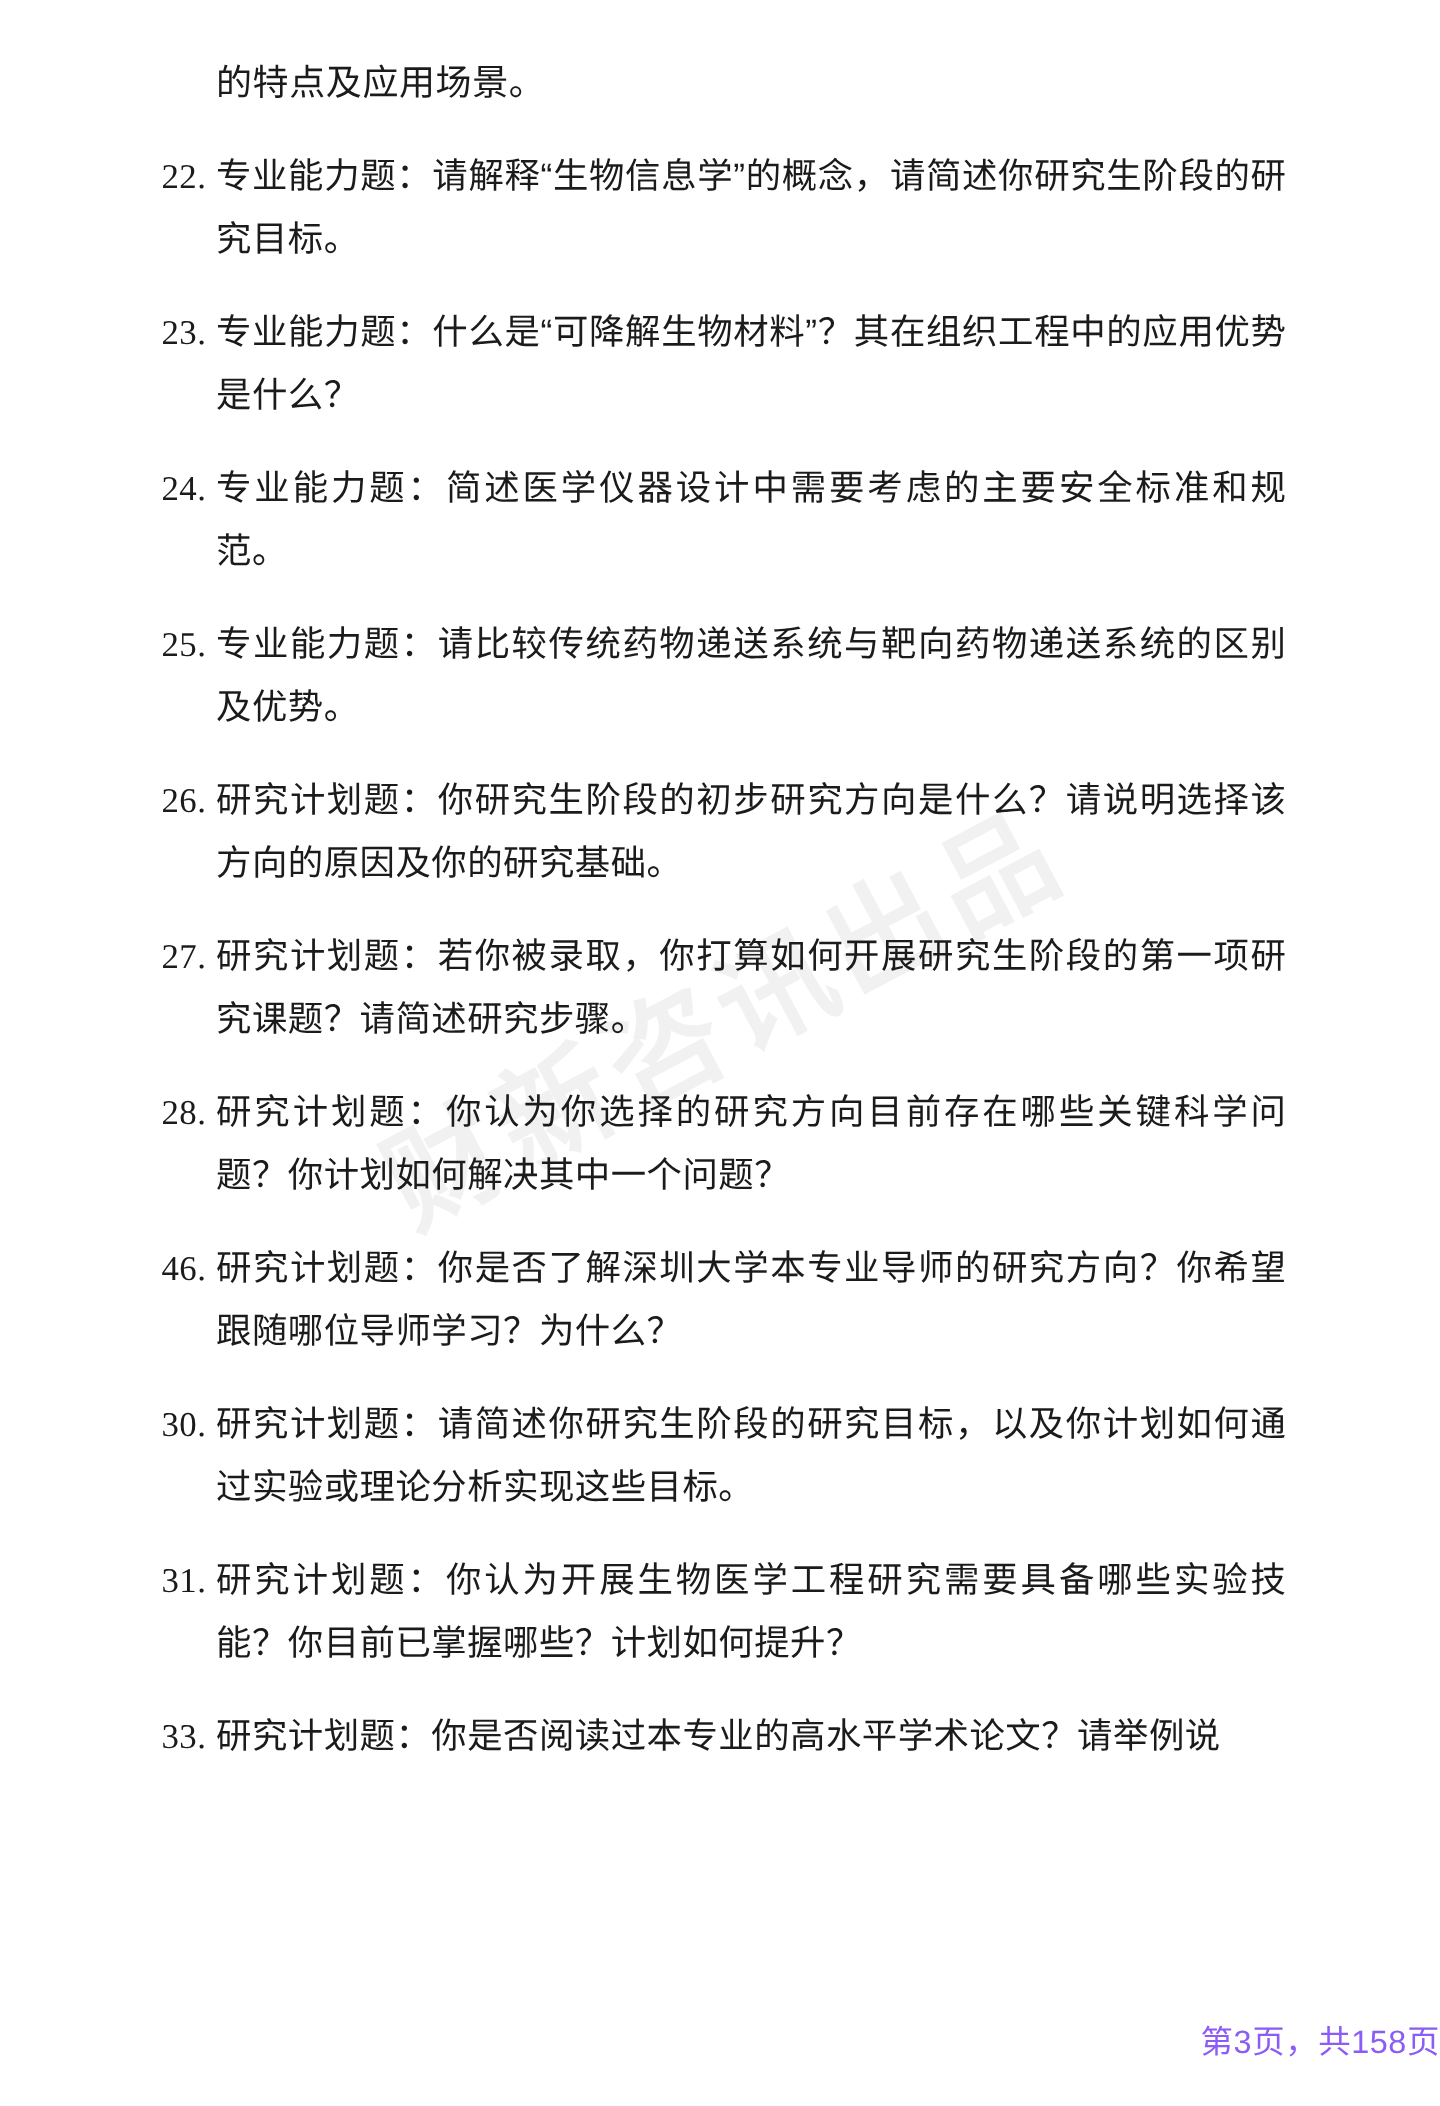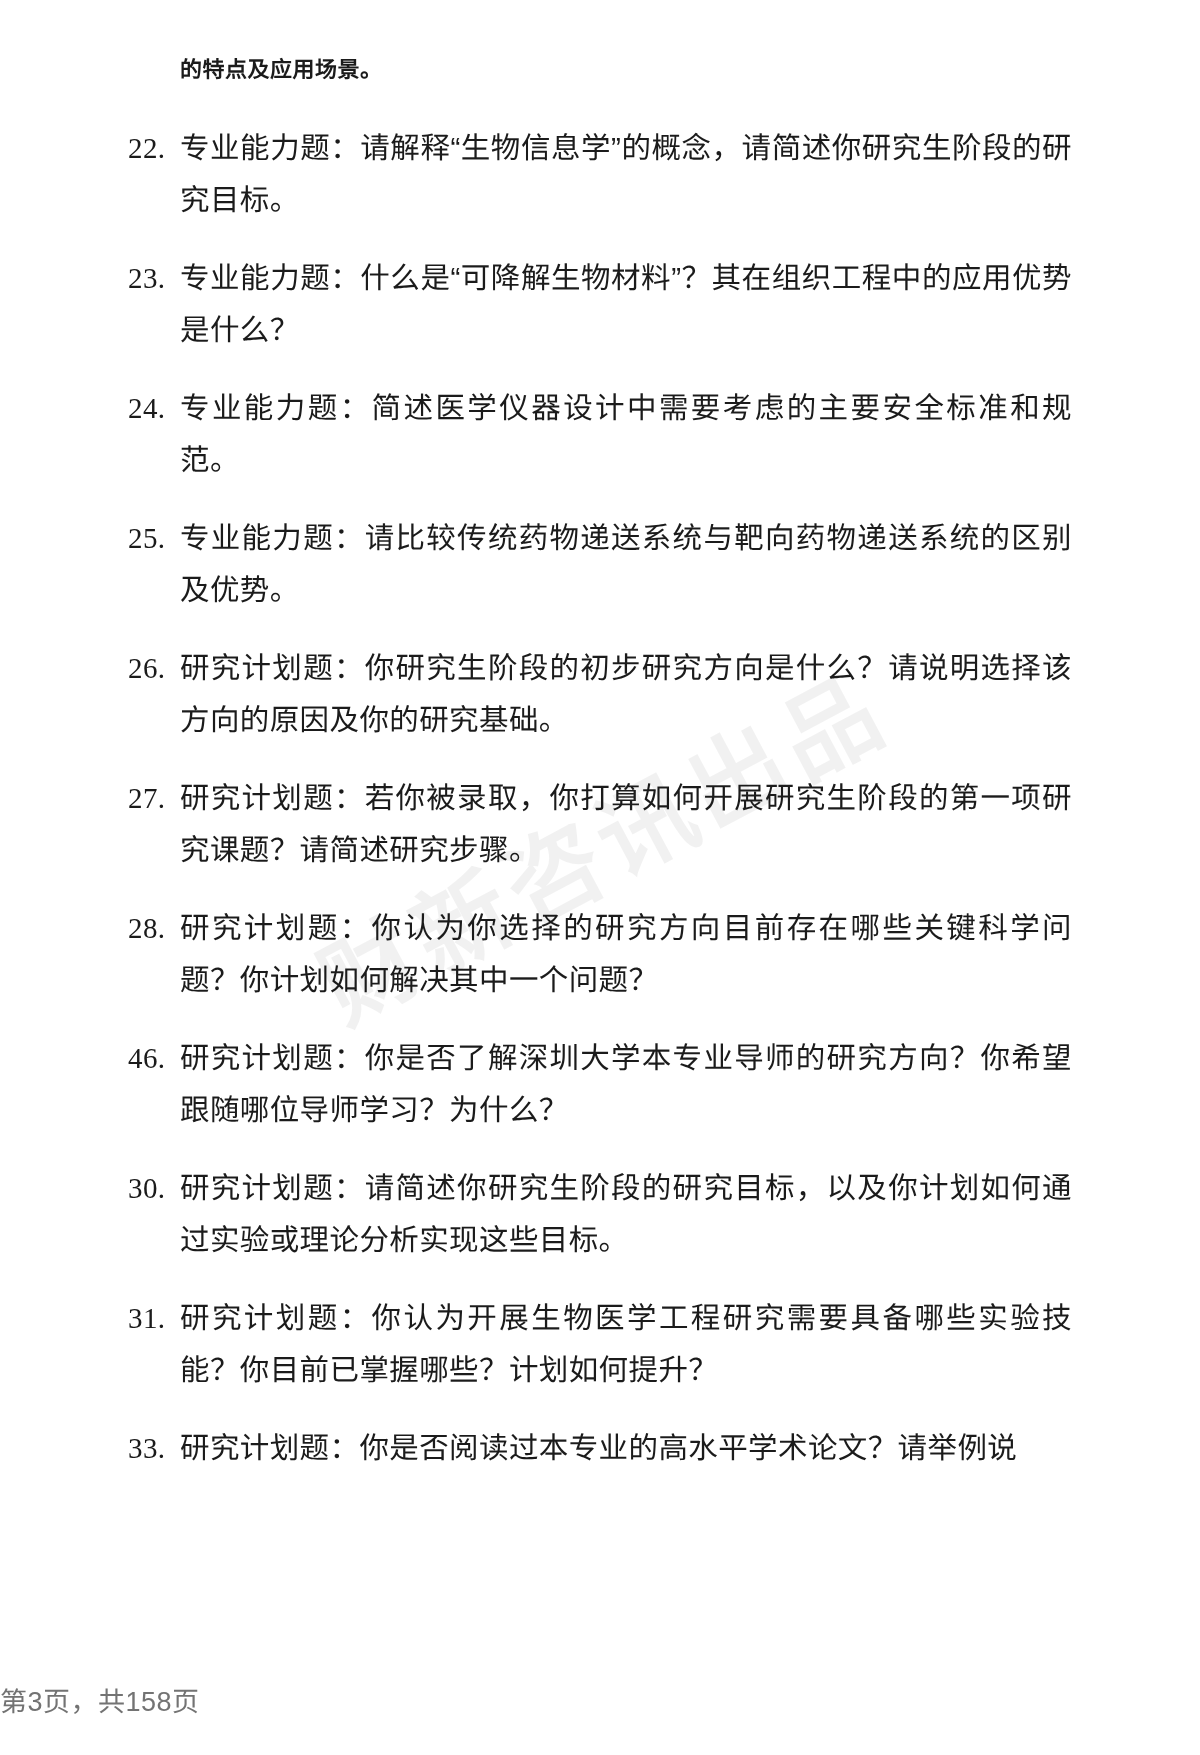--- a/index.html
+++ b/index.html
@@ -34,26 +34,25 @@
   }
 
   .content {
     position: relative;
     z-index: 10;
     padding: 44px 128px 0 128px;
   }
 
   
   .continuation {
-    font-size: 22px;
+    font-size: 30px;
     line-height: 52px;
     color: #1b1b1b;
     margin: 0 0 26px 52px;
     letter-spacing: 0.5px;
-    font-weight: bold;
   }
 
   ol.qlist {
     list-style: none;
     margin: 0;
     padding: 0;
   }
 
   li.qitem {
     position: relative;
@@ -65,38 +64,38 @@
     letter-spacing: 0.4px;
     text-align: justify;
     text-justify: inter-ideograph;
   }
 
   li.qitem .num {
     position: absolute;
     left: 0;
     top: 0;
     width: 44px;
-    text-align: left;
+    text-align: right;
     font-size: 29px;
     color: #1b1b1b;
     font-family: "Liberation Serif", "DejaVu Serif", serif;
   }
 
   li.qitem .qtext {
     display: block;
   }
 
   .footer {
     position: absolute;
     left: 0;
     right: 0;
     bottom: 36px;
-    text-align: left;
+    text-align: right;
     font-size: 27px;
-    color: #737373;
+    color: #8b5cf6;
     z-index: 10;
     letter-spacing: 0.5px;
   }
 </style>
 </head>
 <body>
 
 <div class="page">
 
   <div class="watermark">财新咨讯出品</div>

